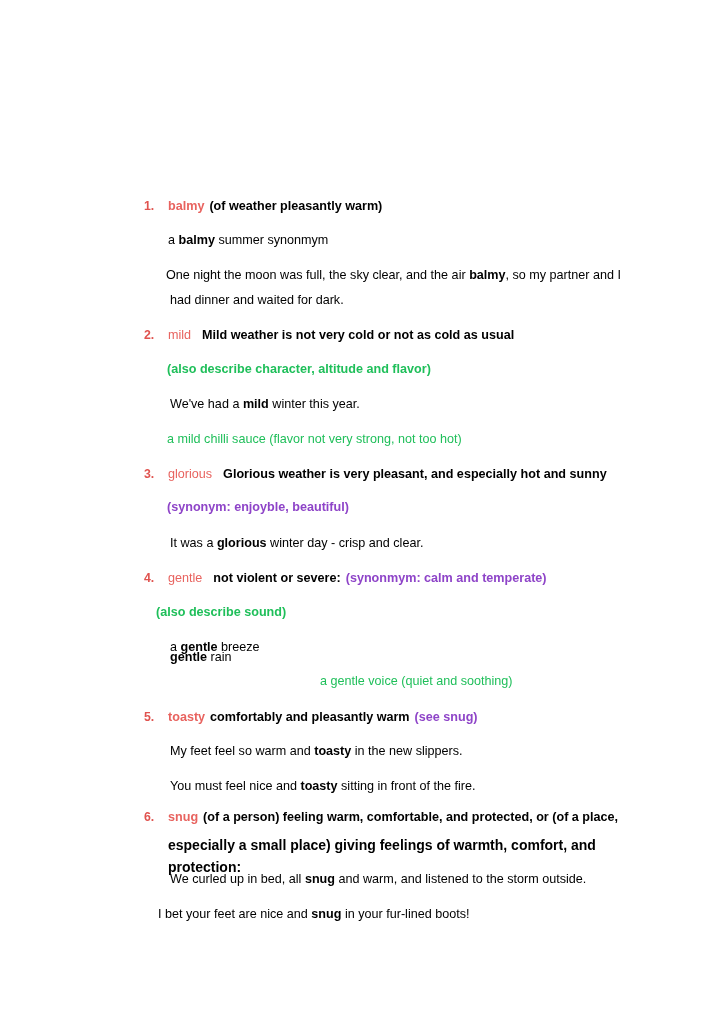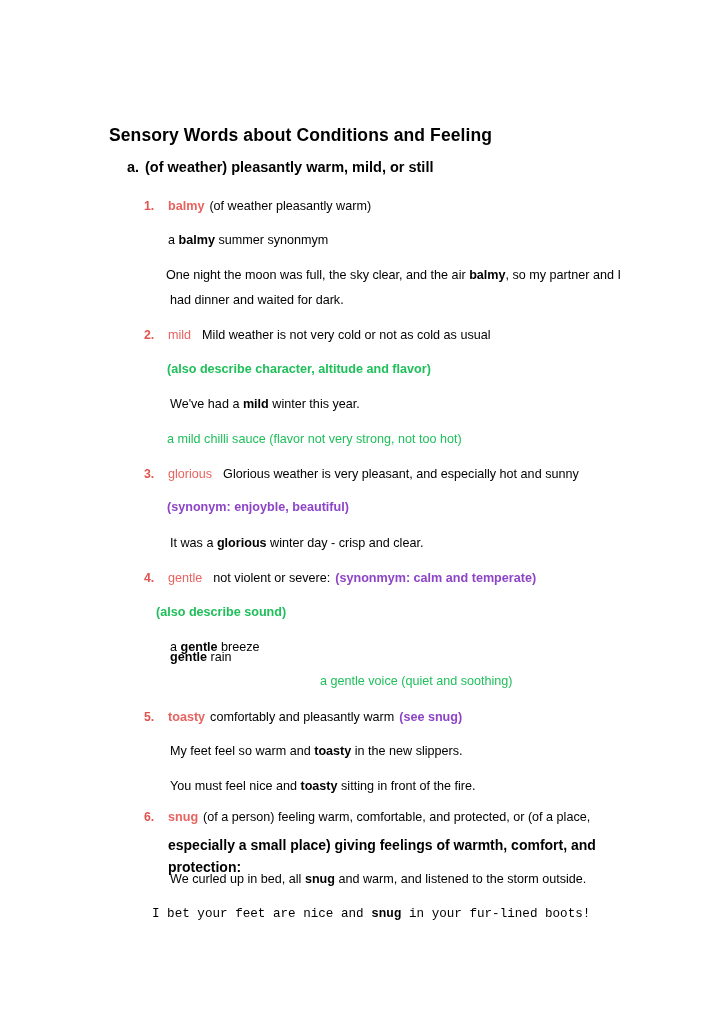--- a/index.html
+++ b/index.html
@@ -65,21 +65,21 @@
     font-weight: bold;
     font-size: 12.3px;
   }
   .headword {
     color: #e8635f;
   }
   .headword.bold {
     font-weight: bold;
   }
   .def {
-    font-weight: normal;
+    font-weight: bold;
     color: #000000;
   }
   .note-purple {
     color: #8e44c8;
     font-weight: bold;
   }
   .gap-sm { display: inline-block; width: 5px; }
   .gap-md { display: inline-block; width: 11px; }
 
   
@@ -109,25 +109,21 @@
     color: #8e44c8;
     font-weight: bold;
   }
   .line b { font-weight: bold; }
 </style>
 </head>
 <body>
 
 <div class="page">
 
-  <h1 class="doc-title">Sensory Words about Conditions and Feeling</h1>
 
-  <div class="section">
-    <span class="marker">a.</span><span>(of weather) pleasantly warm, mild, or still</span>
-  </div>
 
   <div class="entry">
     <div class="entry-head" style="top:195px;">
       <span class="num">1.</span><span class="headword bold">balmy</span><span class="gap-sm"></span><span class="def">(of weather pleasantly warm)</span>
     </div>
     <div class="line" style="left:168px; top:230px;">
       <span>a </span><b>balmy</b><span> summer synonmym</span>
     </div>
     <div class="line" style="left:166px; top:265px;">
       <span>One night the moon was full, the sky clear, and the air </span><b>balmy</b><span>, so my partner and I</span>
@@ -185,18 +181,18 @@
   </div>
 
   <div class="entry">
     <div class="entry-head" style="top:806px;">
       <span class="num">6.</span><span class="headword bold">snug</span><span class="gap-sm"></span><span class="def">(of a person) feeling warm, comfortable, and protected, or (of a place,</span>
     </div>
     <div class="entry-cont" style="top:834px;">especially a small place) giving feelings of warmth, comfort, and protection:</div>
     <div class="line" style="left:170px; top:869px;">
       <span>We curled up in bed, all </span><b>snug</b><span> and warm, and listened to the storm outside.</span>
     </div>
-    <div class="line" style="left:152px; top:904px;font-family:Liberation Mono, monospace;">
+    <div class="line" style="left:158px; top:904px;">
       <span>I bet your feet are nice and </span><b>snug</b><span> in your fur-lined boots!</span>
     </div>
   </div>
 
 </div>
 
 </body></html>

